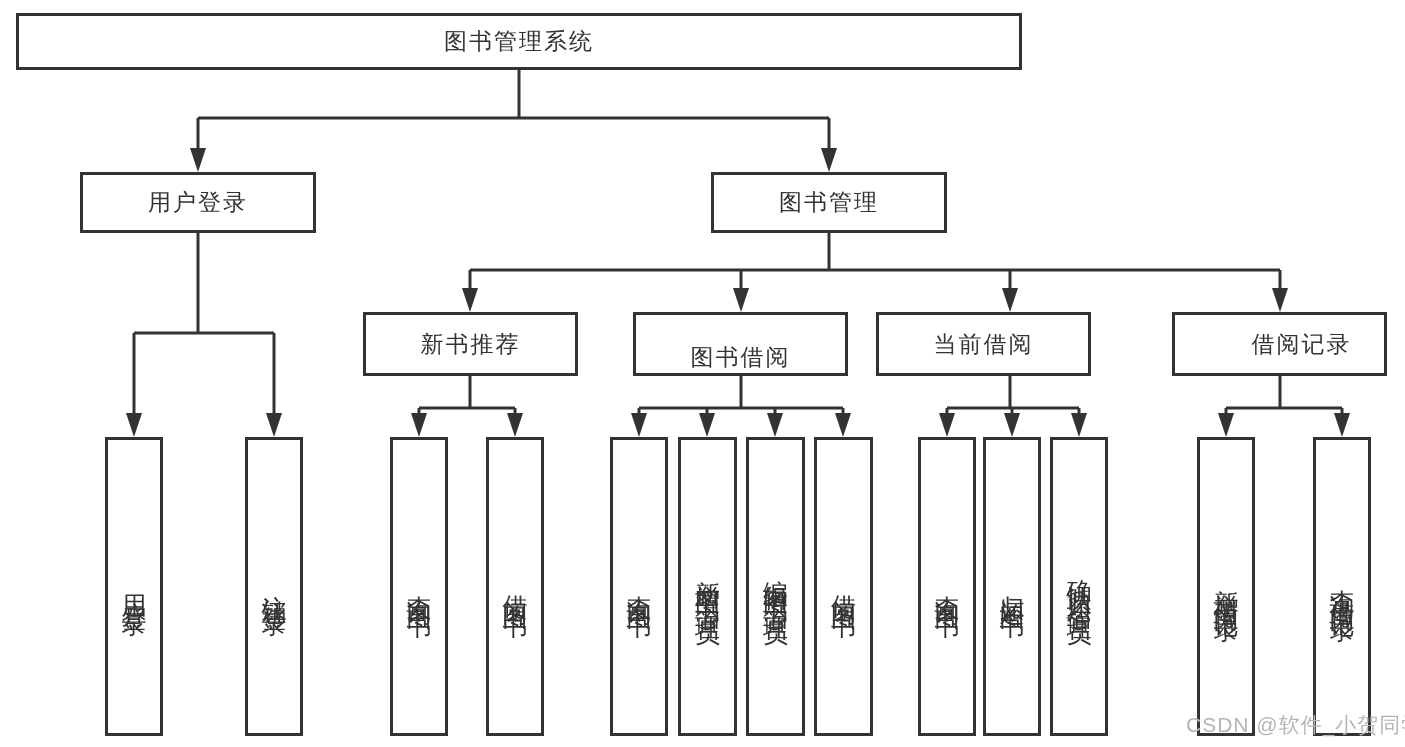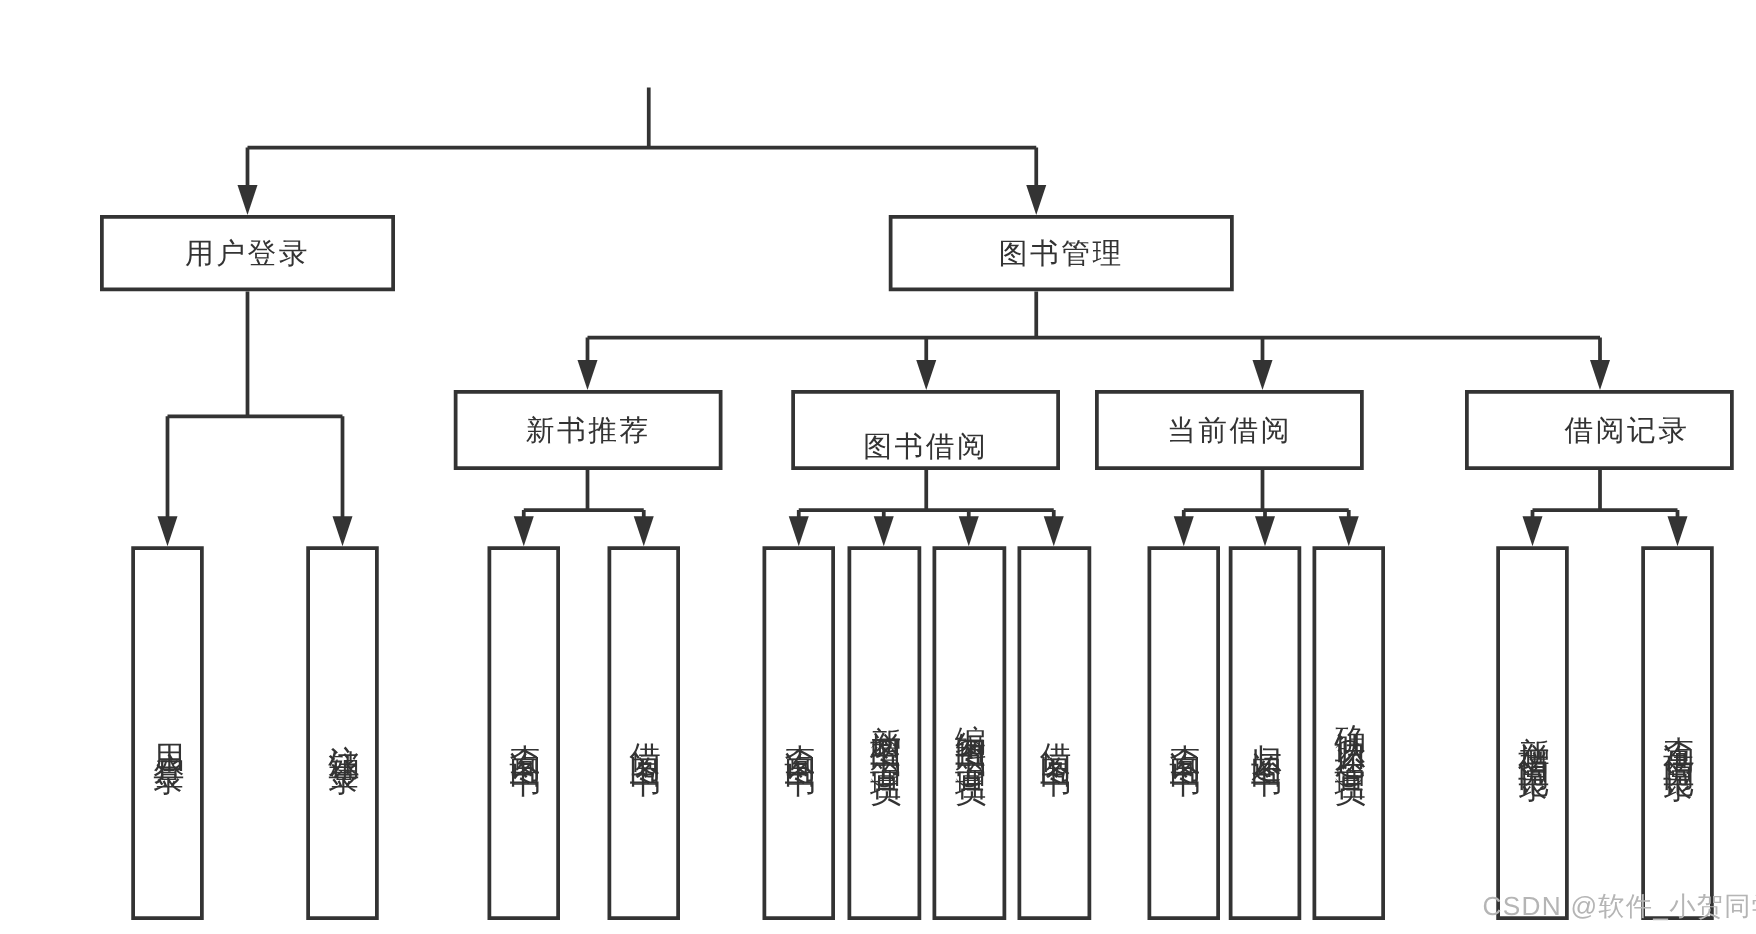--- a/index.html
+++ b/index.html
@@ -121,25 +121,28 @@
       <line x1="1012" y1="408" x2="1012" y2="417"></line>
       <polygon points="1004,413 1020,413 1012,437"></polygon>
       <line x1="1079" y1="408" x2="1079" y2="417"></line>
       <polygon points="1071,413 1087,413 1079,437"></polygon>
       <line x1="1226" y1="408" x2="1226" y2="417"></line>
       <polygon points="1218,413 1234,413 1226,437"></polygon>
       <line x1="1342" y1="408" x2="1342" y2="417"></line>
       <polygon points="1334,413 1350,413 1342,437"></polygon>
     </svg>
 
+  <div class="hbox" style="left:16px;top:13px;width:1006px;height:57px;">
+    <span>图书管理系统</span>
+  </div>
 
   <div class="hbox" style="left:80px;top:172px;width:236px;height:61px;">
     <span>用户登录</span>
   </div>
-  <div class="hbox" style="left:711px;top:172px;width:276px;height:61px;justify-content:center;">
+  <div class="hbox" style="left:711px;top:172px;width:236px;height:61px;justify-content:center;">
     <span>图书管理</span>
   </div>
 
   <div class="hbox" style="left:363px;top:312px;width:215px;height:64px;">
     <span>新书推荐</span>
   </div>
   <div class="hbox" style="left:633px;top:312px;width:215px;height:64px;align-items:flex-end;">
     <span>图书借阅</span>
   </div>
   <div class="hbox" style="left:876px;top:312px;width:215px;height:64px;">

